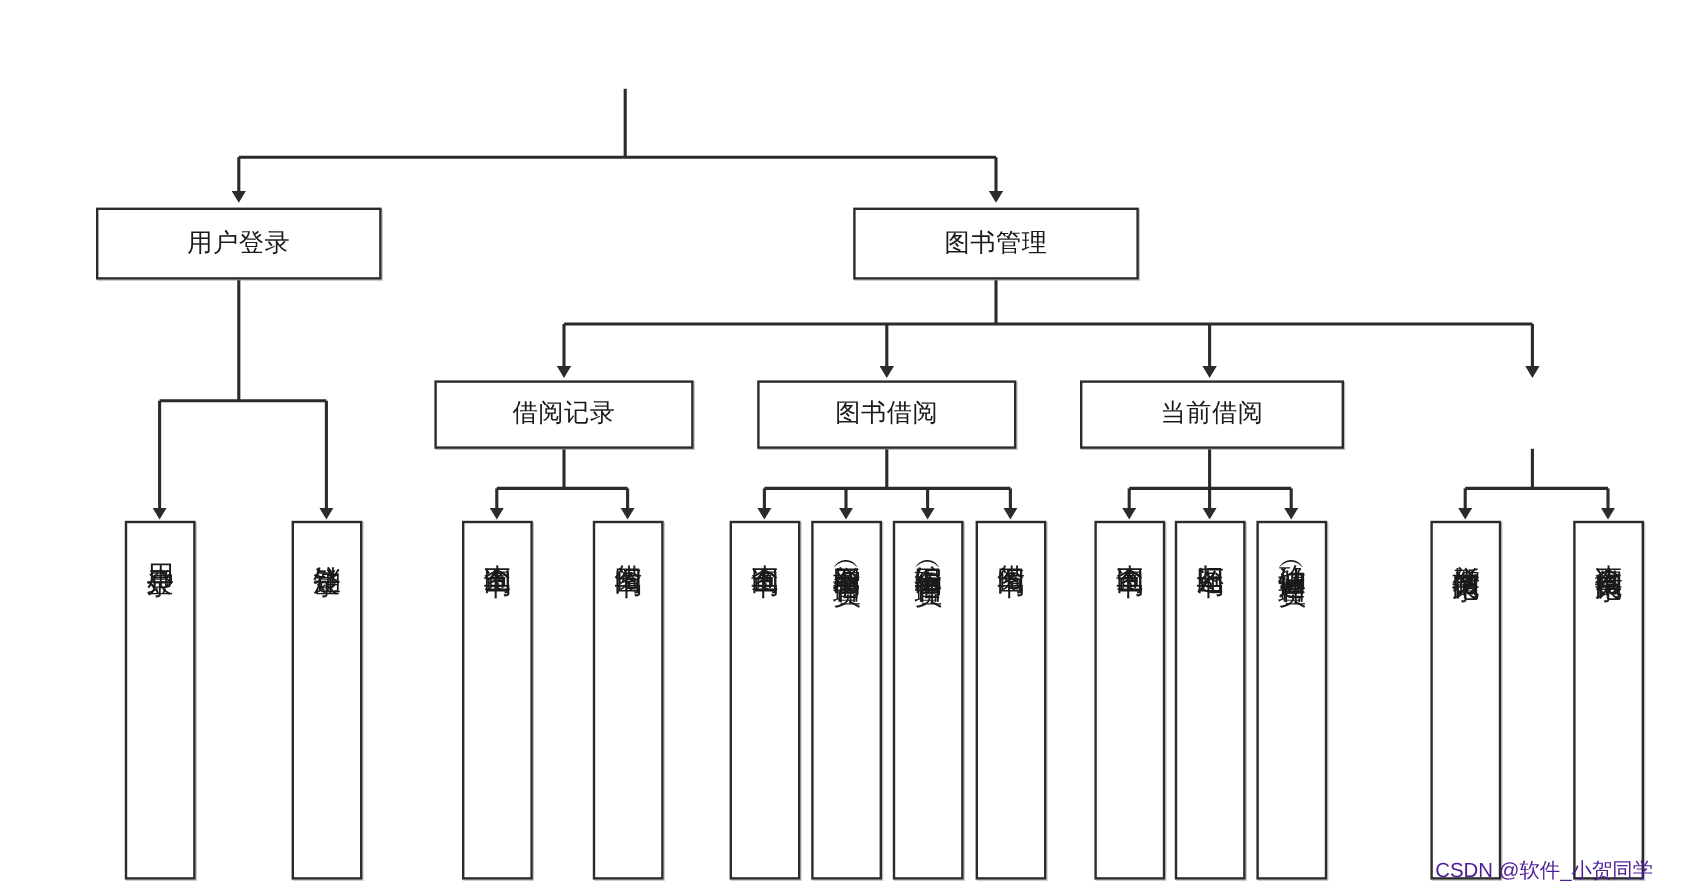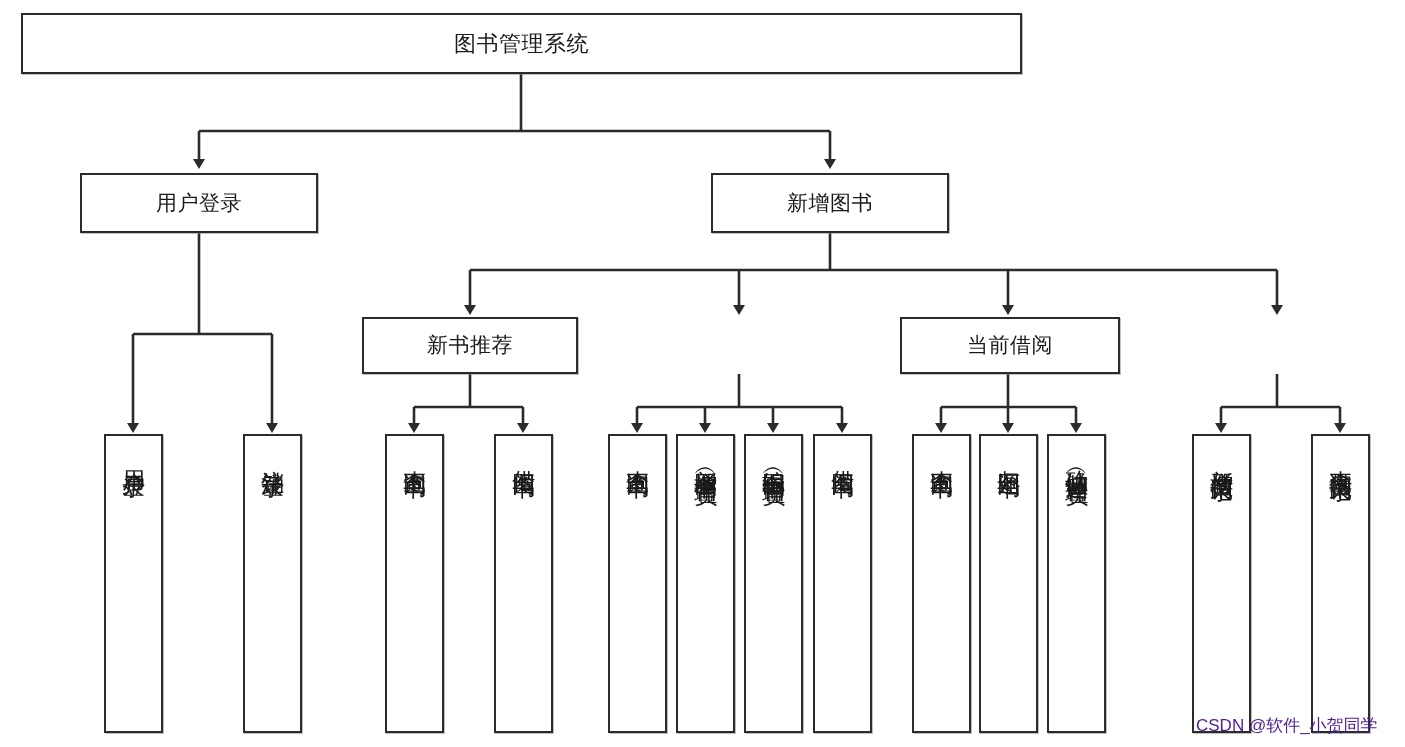--- a/index.html
+++ b/index.html
@@ -118,36 +118,36 @@
       <path d="M1008,407 L1008,424" marker-end="url(#arrow)"></path>
       <path d="M1076,407 L1076,424" marker-end="url(#arrow)"></path>
 
       <path d="M1277,374 L1277,407"></path>
       <path d="M1221,407 L1340,407"></path>
       <path d="M1221,407 L1221,424" marker-end="url(#arrow)"></path>
       <path d="M1340,407 L1340,424" marker-end="url(#arrow)"></path>
     </g>
   </svg>
 
-  <div class="node horiz root" style="left:21px; top:13px; width:1001px; height:61px;">
-    <span class="label">图书管理系统</span>
-  </div>
 
   <div class="node horiz" style="left:80px; top:173px; width:238px; height:60px;">
     <span class="label">用户登录</span>
   </div>
 
   <div class="node horiz" style="left:711px; top:173px; width:238px; height:60px;">
-    <span class="label">新增图书</span>
+    <span class="label">图书管理</span>
   </div>
 
   <div class="node horiz" style="left:362px; top:317px; width:216px; height:57px;">
-    <span class="label">新书推荐</span>
-  </div>
-
+    <span class="label">借阅记录</span>
+  </div>
+
+  <div class="node horiz" style="left:631px; top:317px; width:216px; height:57px;">
+    <span class="label">图书借阅</span>
+  </div>
 
   <div class="node horiz" style="left:900px; top:317px; width:220px; height:57px;">
     <span class="label">当前借阅</span>
   </div>
 
 
   <div class="node vert" style="left:104px; top:434px; width:59px; height:299px;">
     <span class="label">用户登录</span>
   </div>
 

